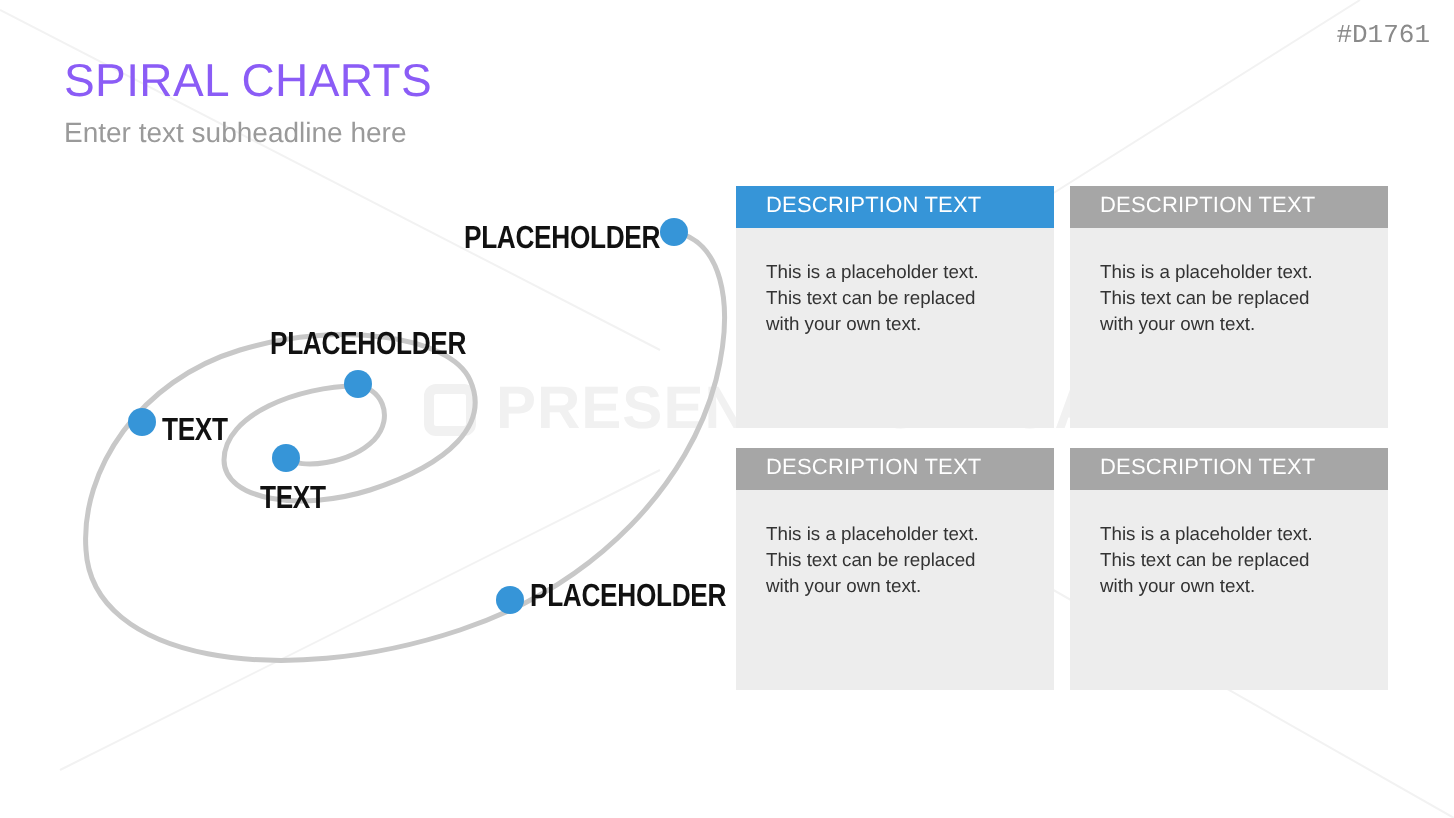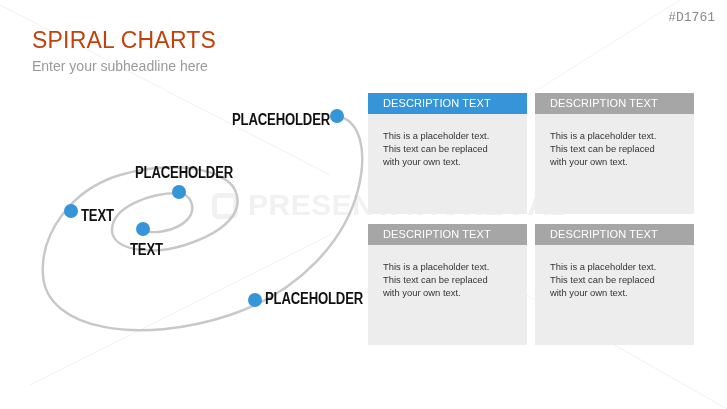--- a/index.html
+++ b/index.html
@@ -1,19 +1,19 @@
 <!DOCTYPE html>
 <html><head>
 <meta charset="utf-8">
 <style>
   html, body { margin:0; padding:0; }
   body { width:727px; height:409px; background:#ffffff; position:relative; overflow:hidden; font-family:"Liberation Sans", sans-serif; }
   .deco { position:absolute; left:0; top:0; width:727px; height:409px; pointer-events:none; }
   .slide-id { position:absolute; right:12px; top:10px; font-family:Liberation Mono, monospace; font-size:13px; color:#8a8a8a; }
-  .title { position:absolute; left:32px; top:27px; font-size:23px; color:#c2410c; letter-spacing:0.2px; }
+  .title { position:absolute; left:32px; top:27px; font-size:23px; color:#8b5cf6; letter-spacing:0.2px; }
   .subtitle { position:absolute; left:32px; top:58px; font-size:14px; color:#9a9a9a; }
   .watermark { position:absolute; left:212px; top:188px; font-size:30px; font-weight:bold; color:#f1f1f1; letter-spacing:0.5px; }
   .wm-icon { display:inline-block; width:26px; height:26px; border:5px solid #f1f1f1; border-radius:6px; margin-right:10px; vertical-align:-4px; box-sizing:border-box; }
   .spiral { position:absolute; left:0; top:0; width:727px; height:409px; }
   .label { position:absolute; font-family:"Liberation Sans", sans-serif; font-weight:bold; font-size:16px; color:#111; transform:scaleX(0.82); transform-origin:left center; letter-spacing:-0.2px; }
   .box { position:absolute; width:159px; height:121px; background:#ededed; }
   .box-head { height:21px; line-height:21px; color:#fff; font-size:11px; padding-left:15px; letter-spacing:0.1px; }
   .box-head.blue { background:#3695d8; }
   .box-head.gray { background:#a6a6a6; }
   .box-body { padding:15px 24px 0 15px; font-size:9.4px; line-height:13px; color:#333; }
@@ -23,21 +23,21 @@
 
 <svg class="deco" viewBox="0 0 727 409">
   <line x1="0" y1="5" x2="330" y2="175" stroke="#f2f2f2" stroke-width="1"></line>
   <line x1="30" y1="385" x2="330" y2="235" stroke="#f2f2f2" stroke-width="1"></line>
   <line x1="410" y1="170" x2="680" y2="0" stroke="#f2f2f2" stroke-width="1"></line>
   <line x1="430" y1="240" x2="727" y2="409" stroke="#f2f2f2" stroke-width="1"></line>
 </svg>
 
 <div class="slide-id">#D1761</div>
 <div class="title">SPIRAL CHARTS</div>
-<div class="subtitle">Enter your subheadline here</div>
+<div class="subtitle">Enter text subheadline here</div>
 
 <div class="watermark"><span class="wm-icon"></span><span>PRESENTATIONLOAD</span></div>
 
 <svg class="spiral" viewBox="0 0 727 409">
   <path d="M143,229 C150,235 175,232 187,220 C198,208 190,193 178,193 C150,193 112,207 112,230 C112,250 150,256 185,245 C225,232 245,212 235,190 C225,168 170,160 120,175 C70,190 40,235 43,275 C46,330 140,345 230,315 C300,292 345,240 358,190 C368,150 360,120 337,116" fill="none" stroke="#c8c8c8" stroke-width="2.5"></path>
   <circle cx="337" cy="116" r="7" fill="#3695d8"></circle>
   <circle cx="179" cy="192" r="7" fill="#3695d8"></circle>
   <circle cx="71" cy="211" r="7" fill="#3695d8"></circle>
   <circle cx="143" cy="229" r="7" fill="#3695d8"></circle>
   <circle cx="255" cy="300" r="7" fill="#3695d8"></circle>

